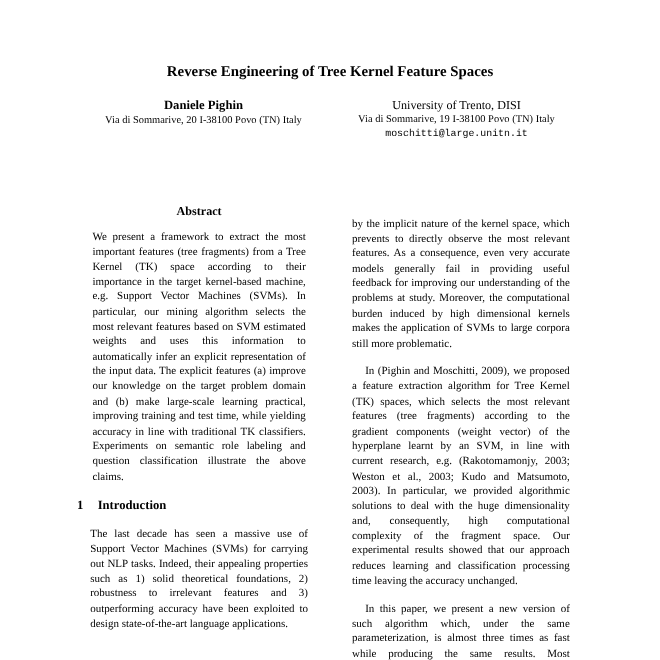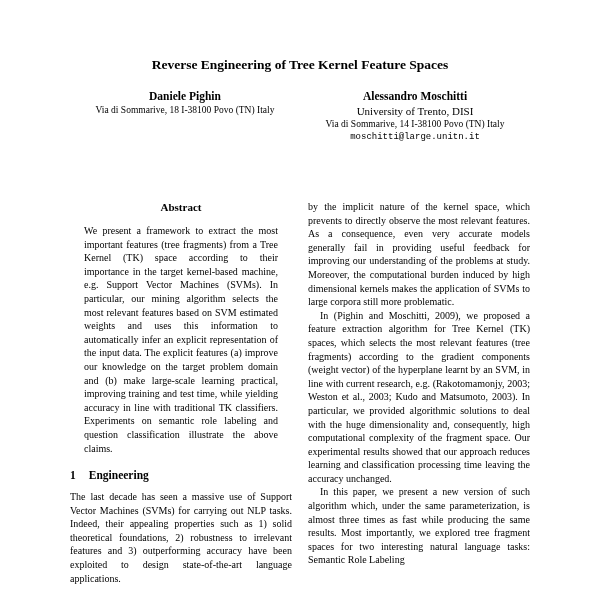--- a/index.html
+++ b/index.html
@@ -77,56 +77,55 @@
   .section-heading {
     font-weight: bold;
     font-size: 11.5px;
     line-height: 14px;
     margin: 13px 0 8px 0;
   }
   .sec-num {
     margin-right: 13px;
   }
   .body-para {
-    margin: 0;
+    margin: 12px;
     font-size: 10px;
     line-height: 13.6px;
     text-align: justify;
   }
   .indent {
     text-indent: 12px;
   }
 </style>
 </head>
 <body>
 
 <div class="page">
 
   <h1 class="title">Reverse Engineering of Tree Kernel Feature Spaces</h1>
 
   <div class="authors">
     <div class="author">
       <div class="author-name">Daniele Pighin</div>
-      <div class="author-addr">Via di Sommarive, 18 I-38100 Povo (TN) Italy</div>
+      <div class="author-addr">Via di Sommarive, 20 I-38100 Povo (TN) Italy</div>
     </div>
     <div class="author">
-      <div class="author-name">Alessandro Moschitti</div>
       <div class="author-affil">University of Trento, DISI</div>
-      <div class="author-addr">Via di Sommarive, 14 I-38100 Povo (TN) Italy</div>
+      <div class="author-addr">Via di Sommarive, 19 I-38100 Povo (TN) Italy</div>
       <div class="author-email">moschitti@large.unitn.it</div>
     </div>
   </div>
 
   <div class="columns">
 
     <div class="col">
       <div class="abstract-heading">Abstract</div>
       <p class="abstract-text">We present a framework to extract the most important features (tree fragments) from a Tree Kernel (TK) space according to their importance in the target kernel-based machine, e.g. Support Vector Machines (SVMs). In particular, our mining algorithm selects the most relevant features based on SVM estimated weights and uses this information to automatically infer an explicit representation of the input data. The explicit features (a) improve our knowledge on the target problem domain and (b) make large-scale learning practical, improving training and test time, while yielding accuracy in line with traditional TK classifiers. Experiments on semantic role labeling and question classification illustrate the above claims.</p>
       <div class="section-heading">
-        <span class="sec-num">1</span><span>Engineering</span>
+        <span class="sec-num">1</span><span>Introduction</span>
       </div>
       <p class="body-para">The last decade has seen a massive use of Support Vector Machines (SVMs) for carrying out NLP tasks. Indeed, their appealing properties such as 1) solid theoretical foundations, 2) robustness to irrelevant features and 3) outperforming accuracy have been exploited to design state-of-the-art language applications.</p>
     </div>
 
     <div class="col">
       <p class="body-para">by the implicit nature of the kernel space, which prevents to directly observe the most relevant features. As a consequence, even very accurate models generally fail in providing useful feedback for improving our understanding of the problems at study. Moreover, the computational burden induced by high dimensional kernels makes the application of SVMs to large corpora still more problematic.</p>
       <p class="body-para indent">In (Pighin and Moschitti, 2009), we proposed a feature extraction algorithm for Tree Kernel (TK) spaces, which selects the most relevant features (tree fragments) according to the gradient components (weight vector) of the hyperplane learnt by an SVM, in line with current research, e.g. (Rakotomamonjy, 2003; Weston et al., 2003; Kudo and Matsumoto, 2003). In particular, we provided algorithmic solutions to deal with the huge dimensionality and, consequently, high computational complexity of the fragment space. Our experimental results showed that our approach reduces learning and classification processing time leaving the accuracy unchanged.</p>
       <p class="body-para indent">In this paper, we present a new version of such algorithm which, under the same parameterization, is almost three times as fast while producing the same results. Most importantly, we explored tree fragment spaces for two interesting natural language tasks: Semantic Role Labeling</p>
     </div>
 

